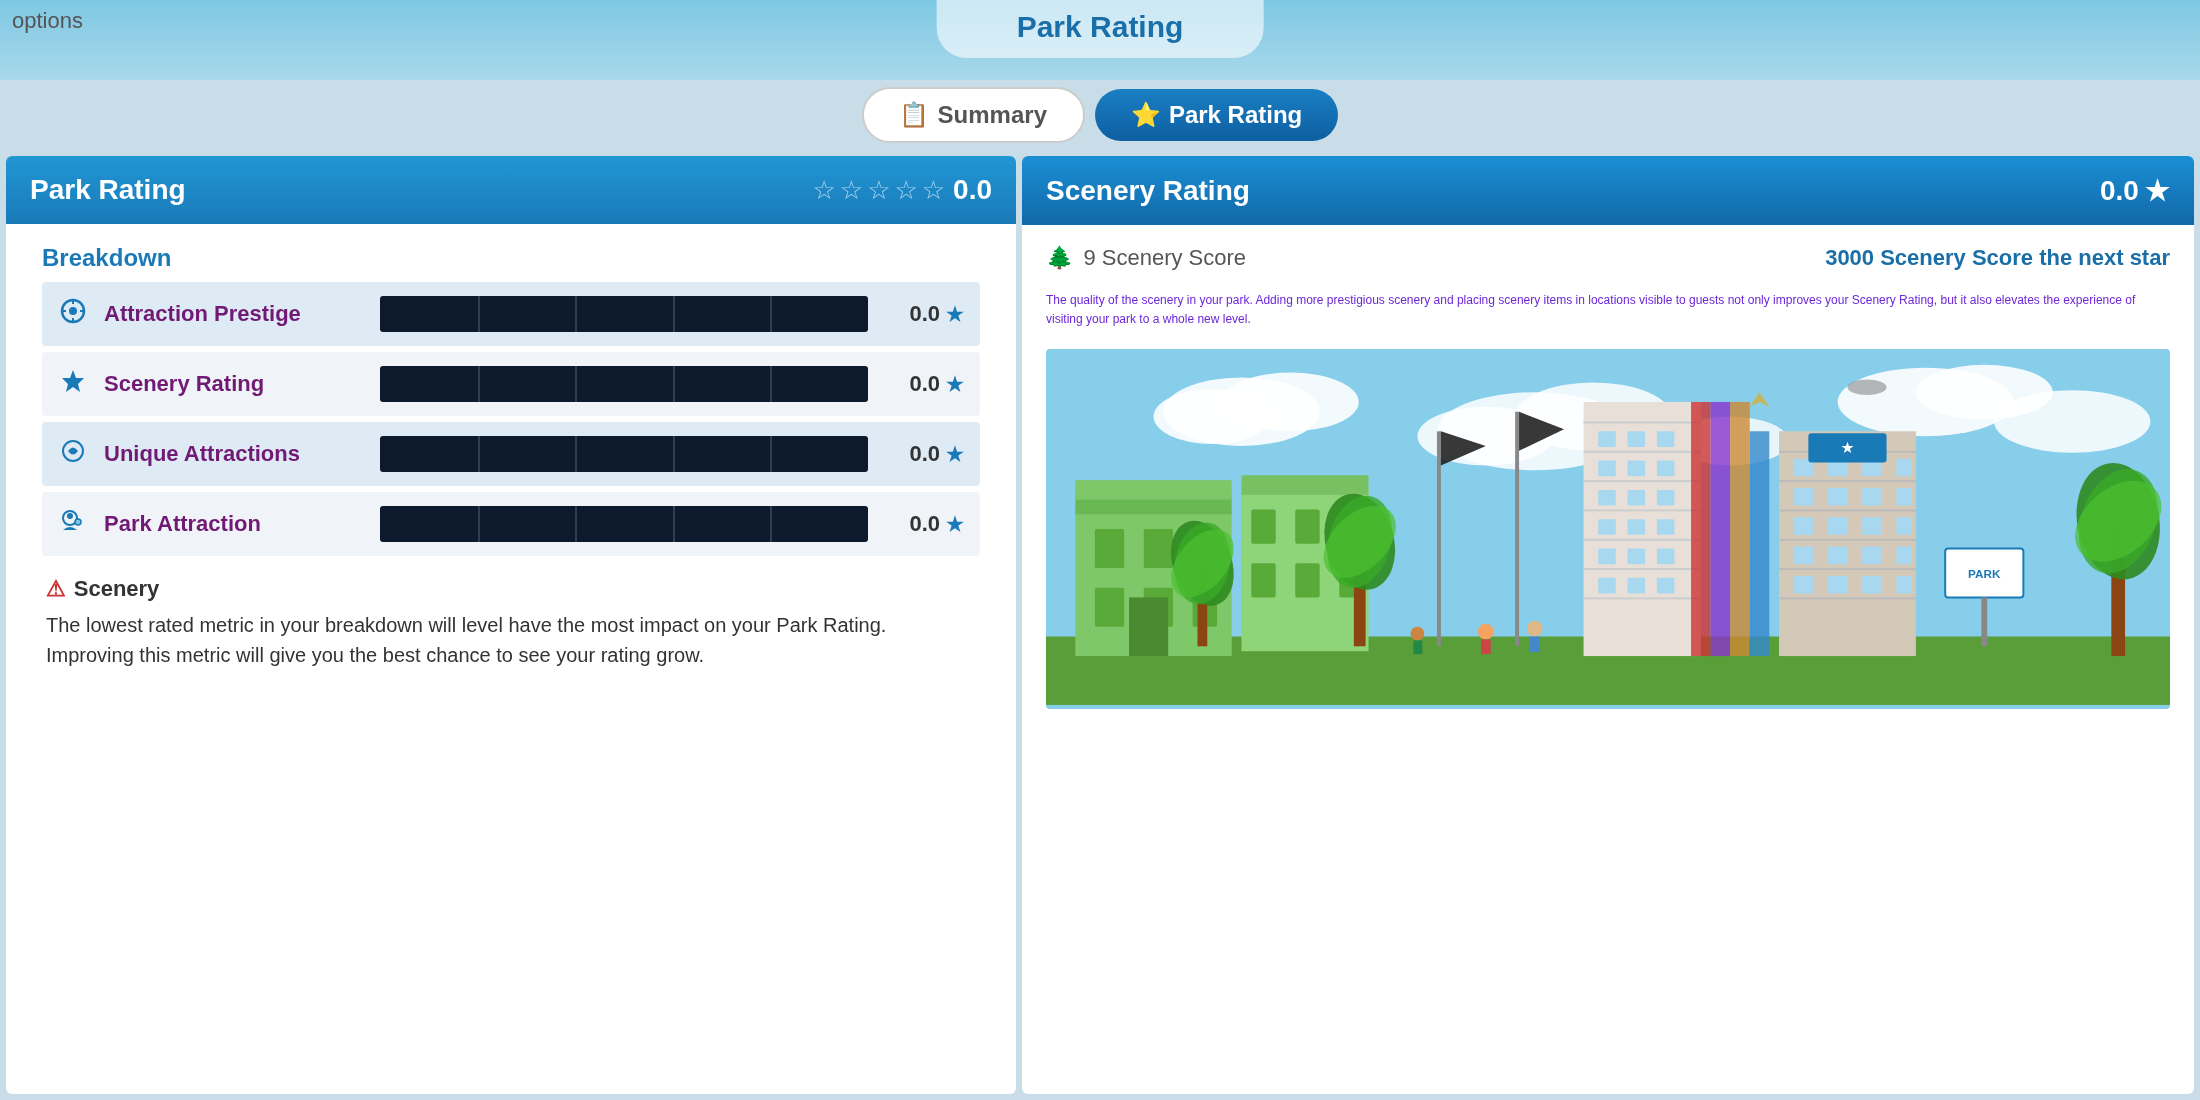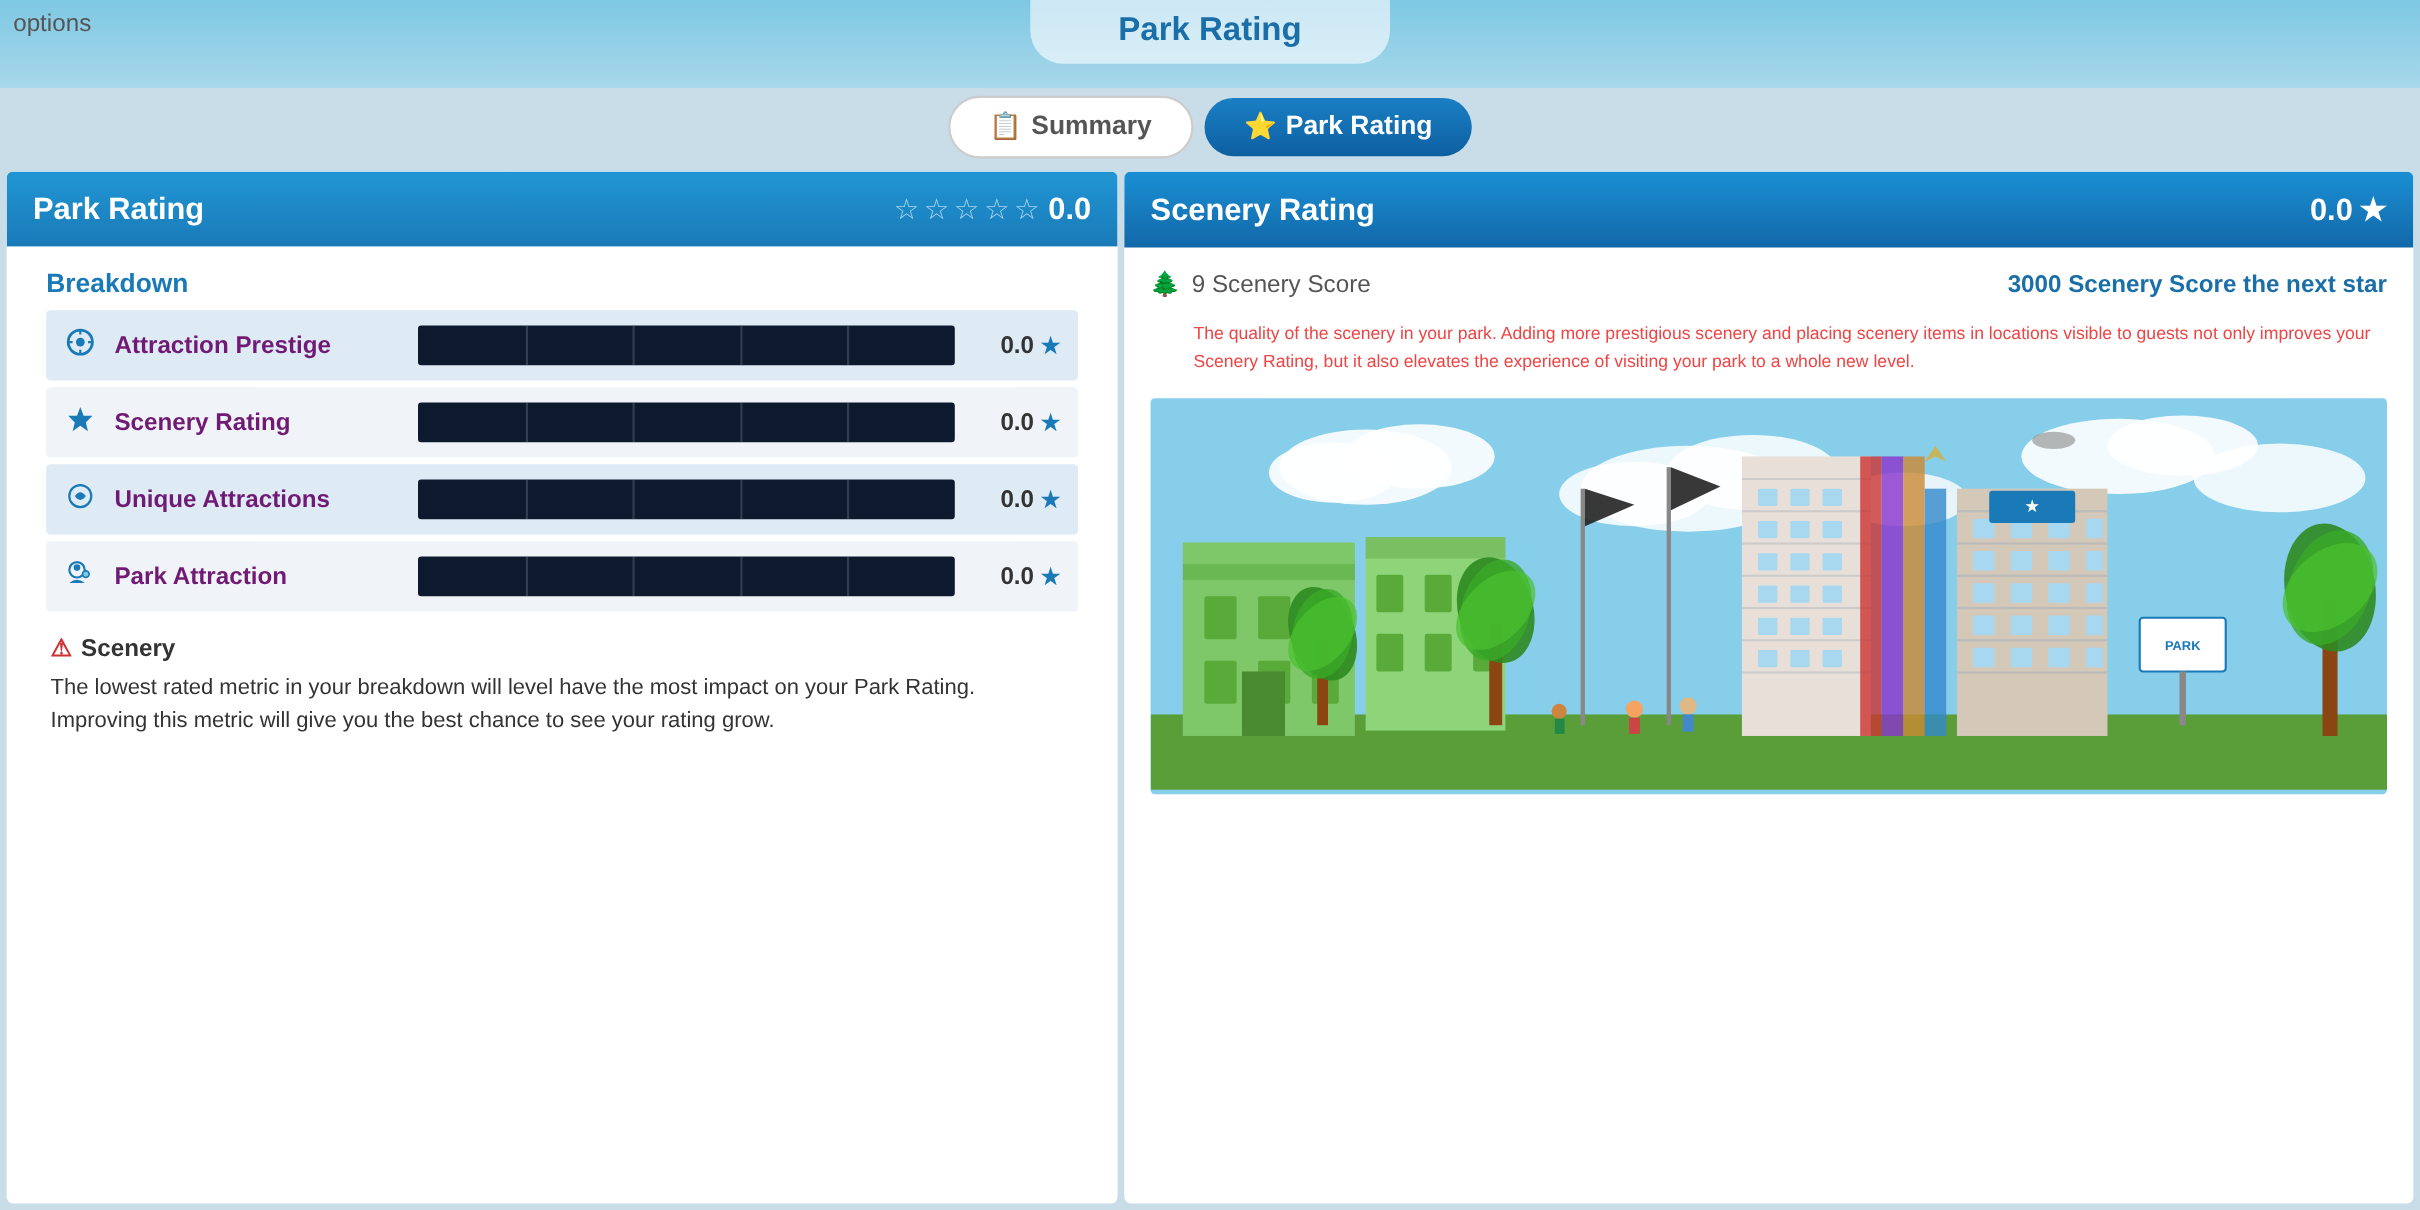--- a/index.html
+++ b/index.html
@@ -302,25 +302,24 @@
       font-size: 22px;
     }
 
     .scenery-next-star {
       color: #1a6fa8;
       font-size: 22px;
       font-weight: 600;
     }
 
     .scenery-description {
-      color: #ef4444;
-      font-size: 16px;
+      color: #6d28d9;
+      font-size: 12px;
       line-height: 1.6;
       margin-bottom: 20px;
-      margin-left: 39px;
     }
 
     
     .park-image {
       width: 100%;
       height: 360px;
       margin-top: auto;
       background: #87CEEB;
       position: relative;
       overflow: hidden;

